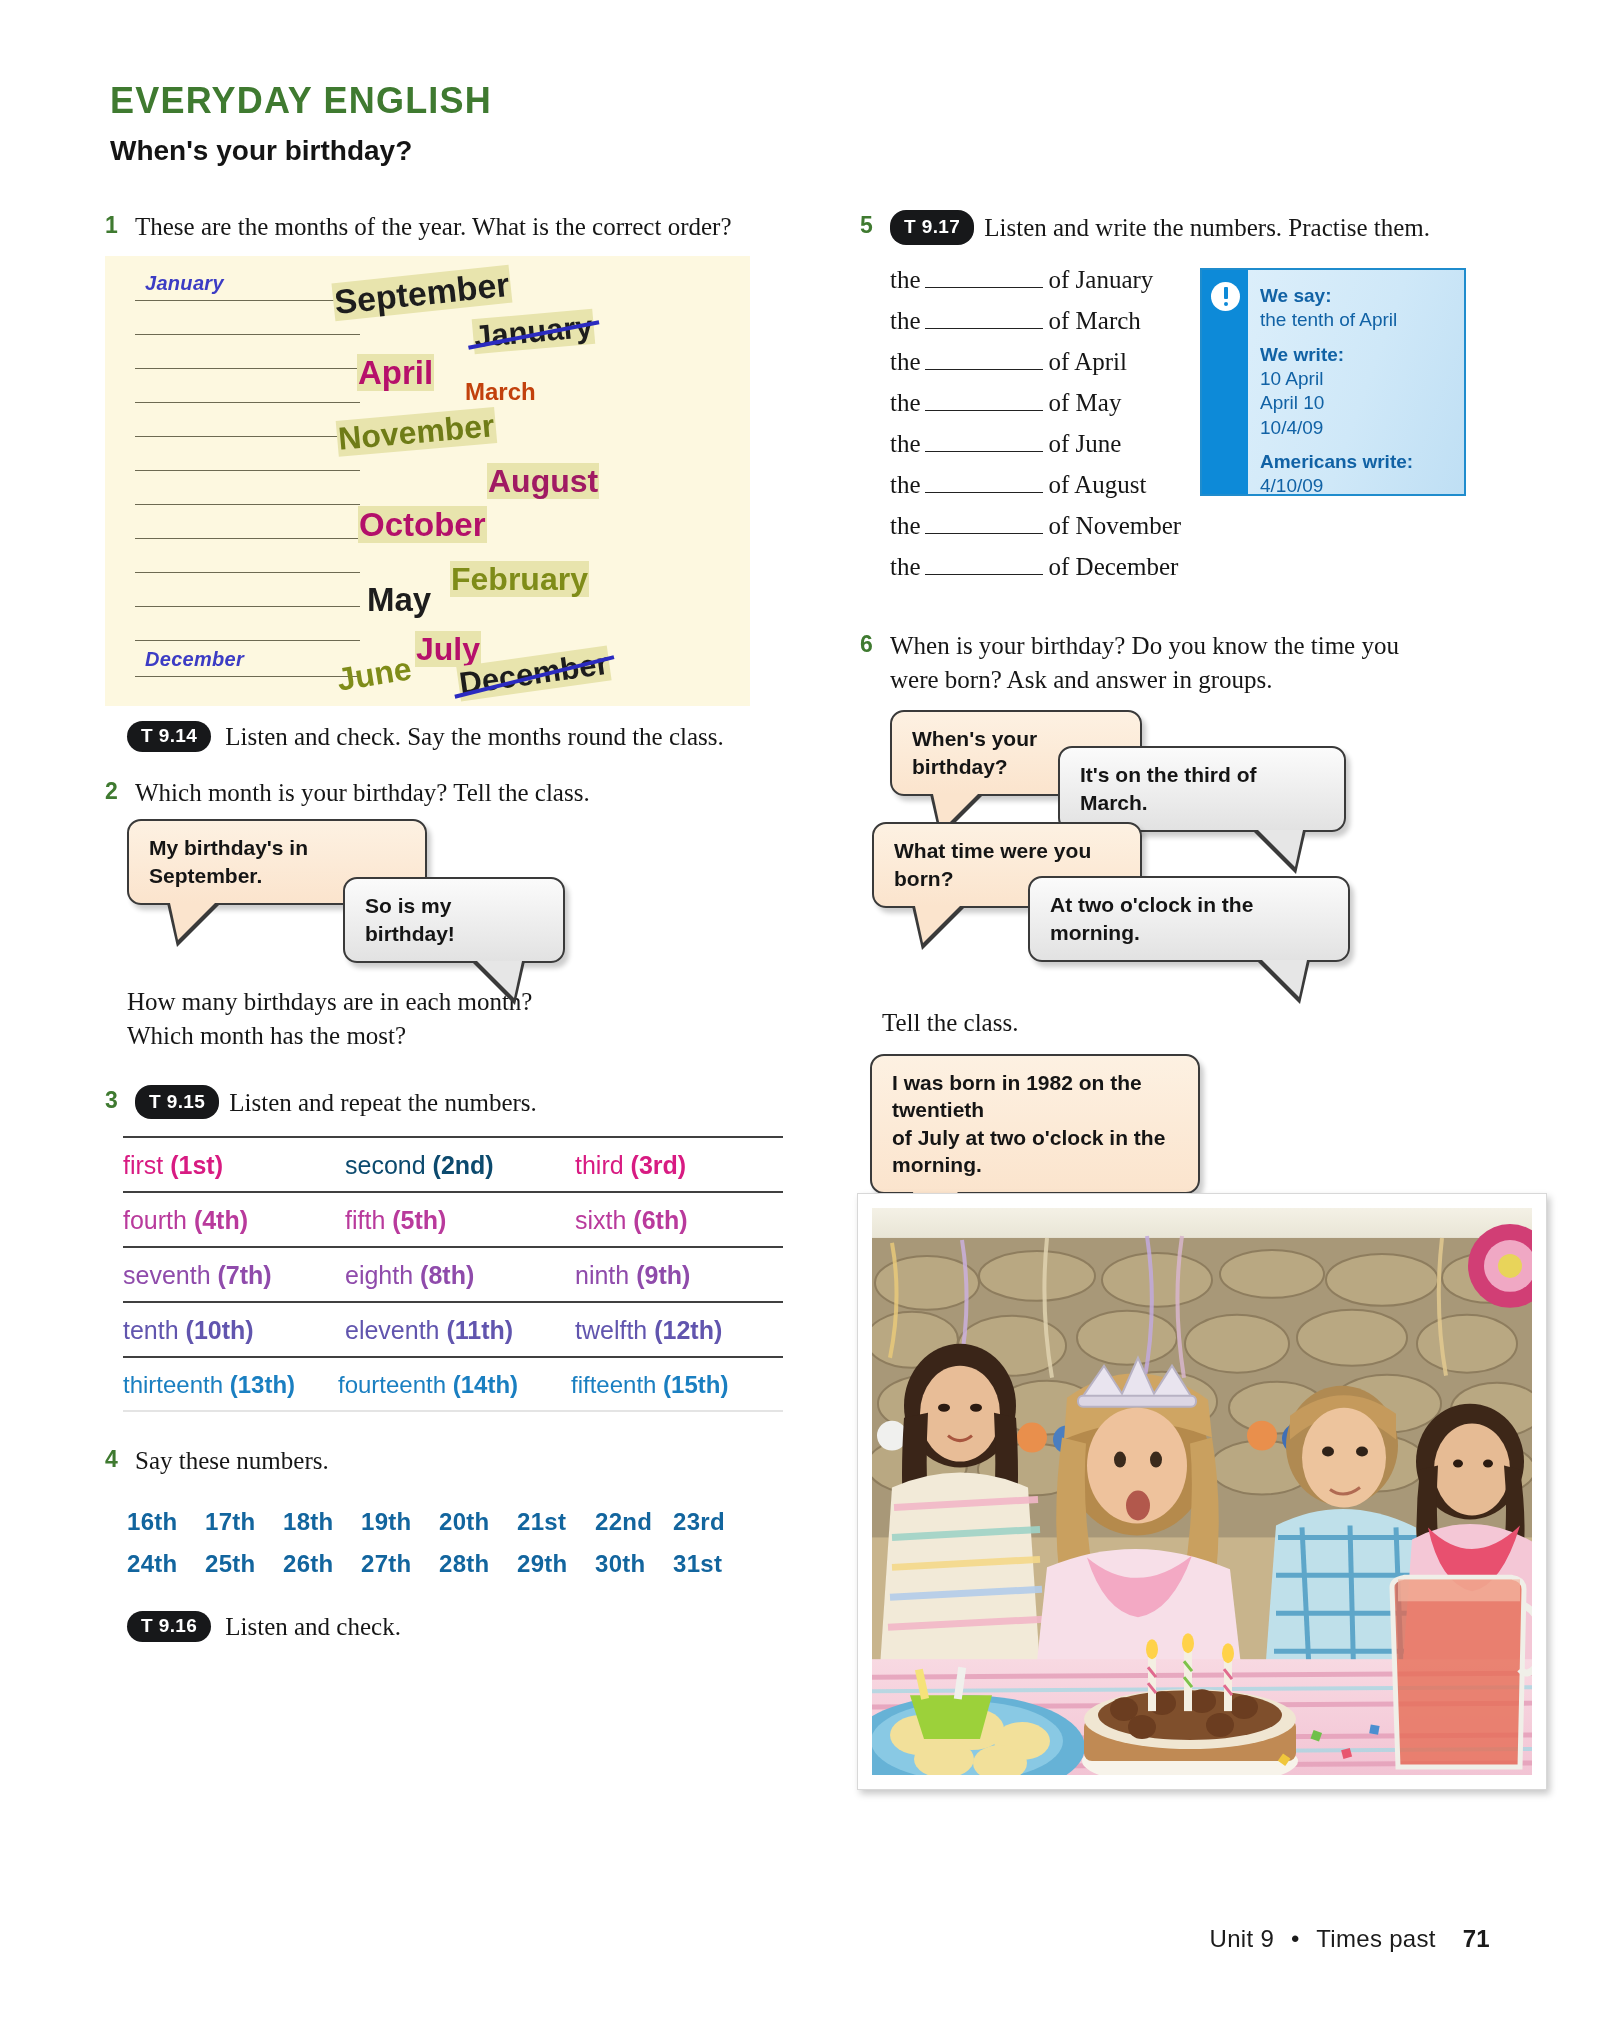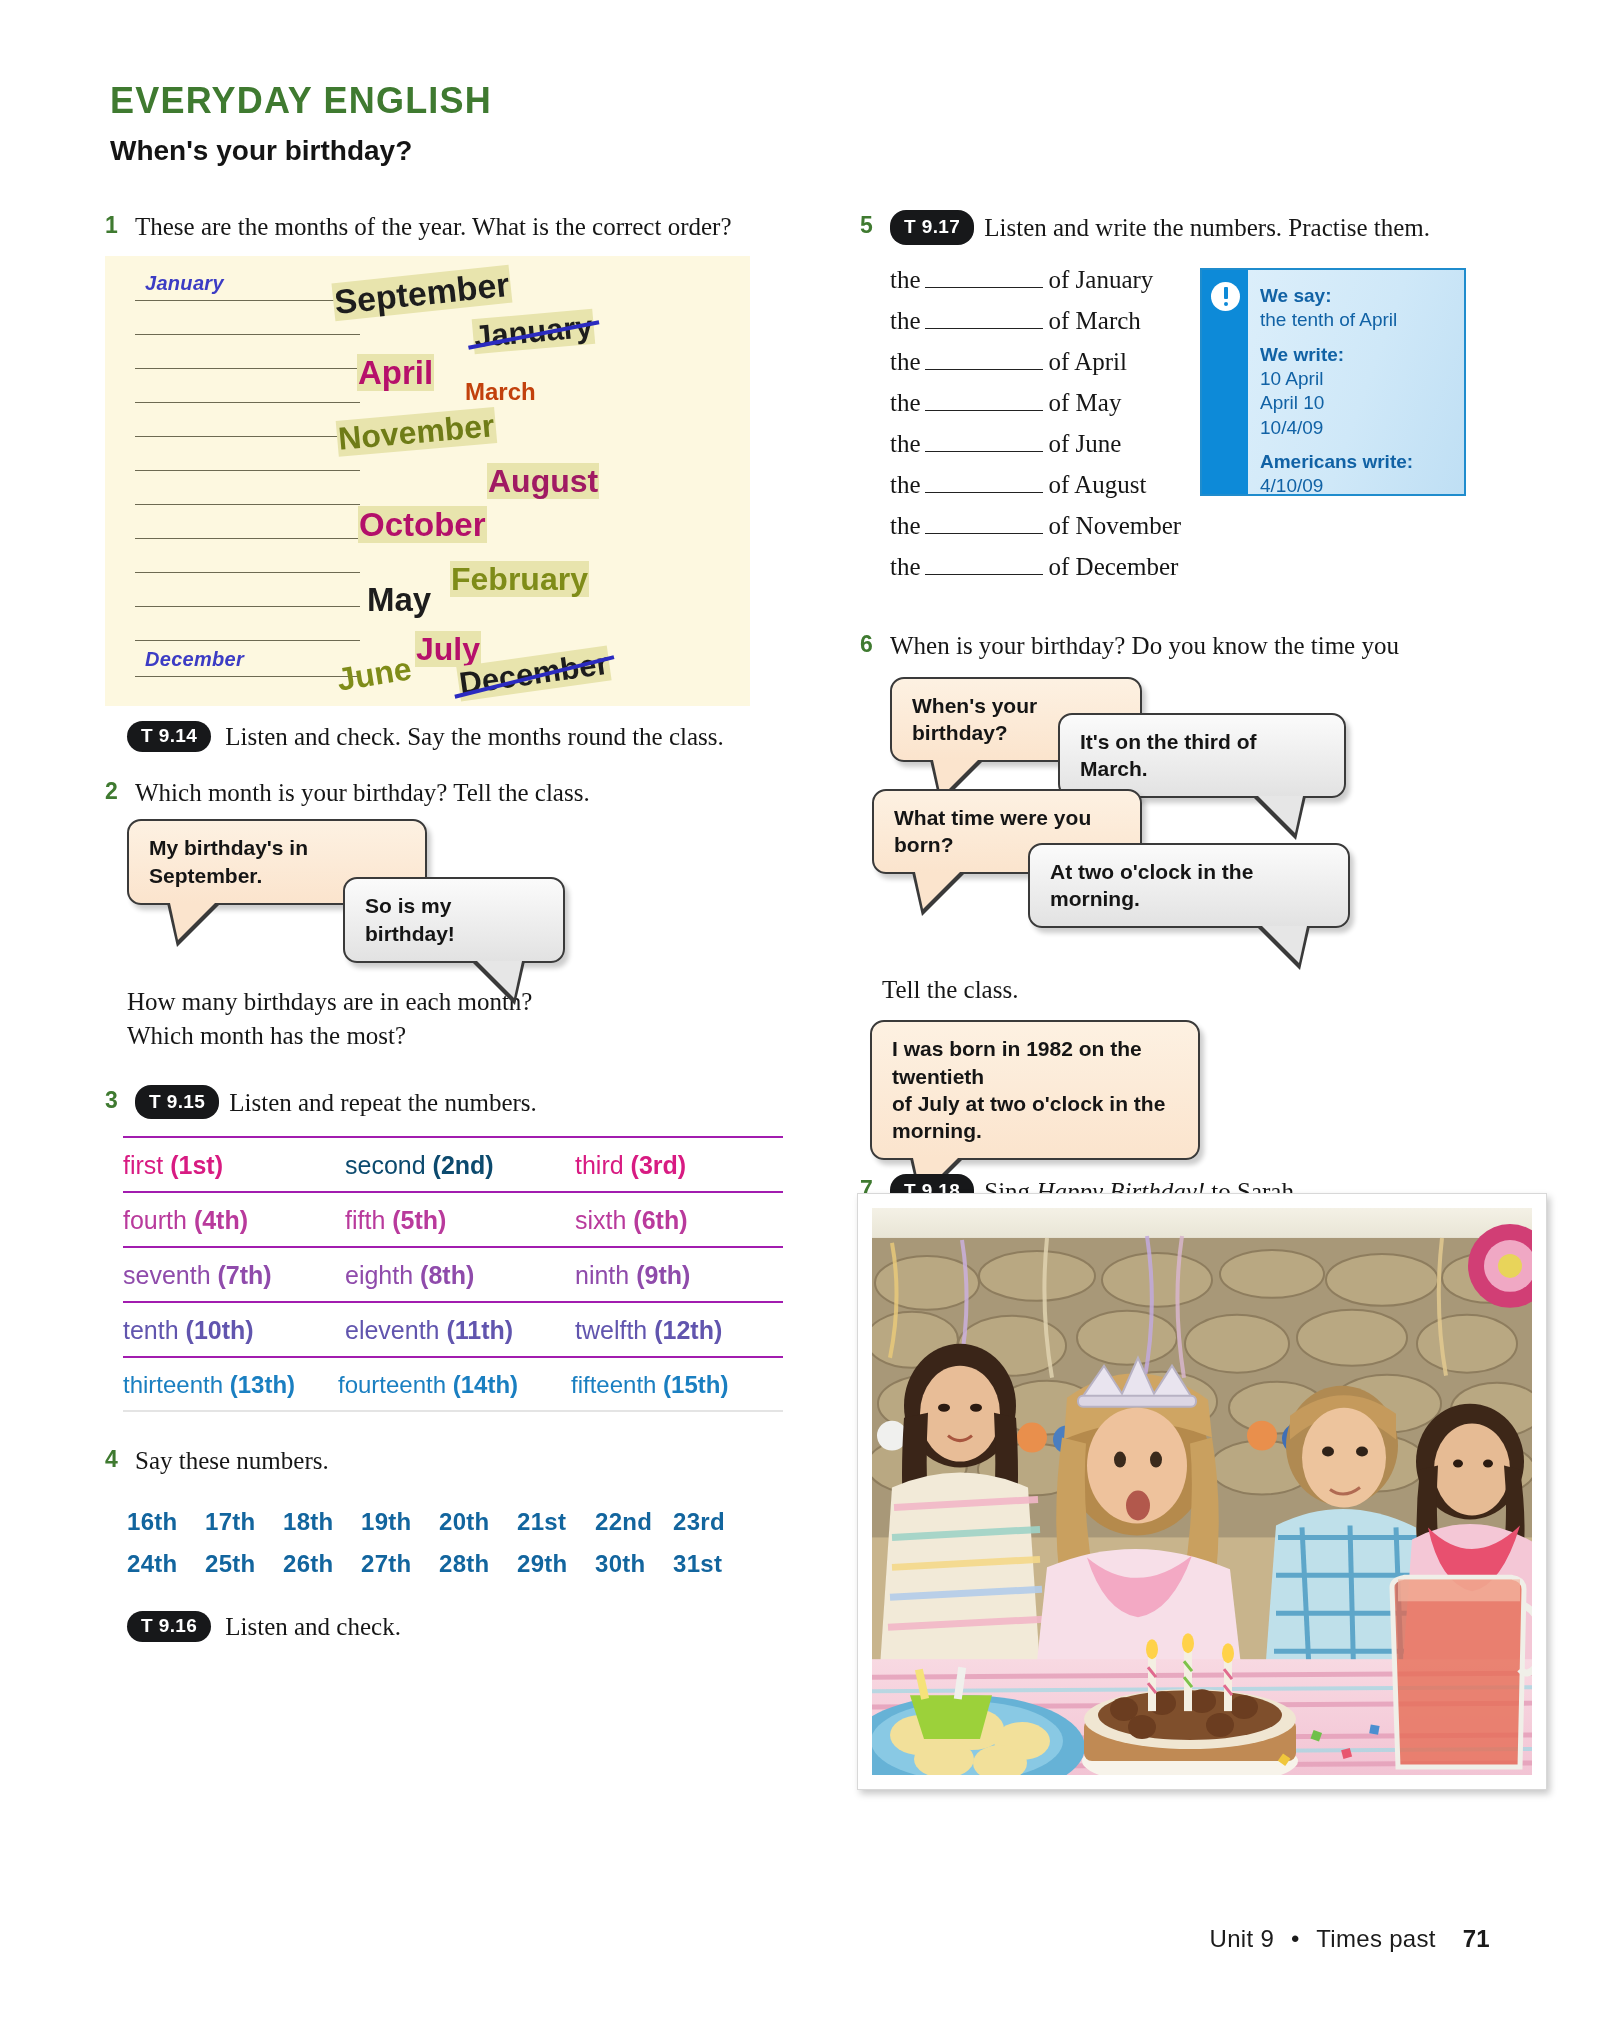--- a/index.html
+++ b/index.html
@@ -116,21 +116,21 @@
     width: 0; height: 0;
     border-right: 8px solid transparent;
     border-left: 37px solid transparent;
     border-top: 37px solid #e6e6e6;
   }
 
   
   .ord-table { position: relative; margin-left: 18px; width: 660px; }
   .ord-row {
     display: flex; align-items: flex-end;
-    border-top: 2px solid #a21caf;
+    border-top: 2px solid #404040;
     padding: 13px 0 11px;
     font-family: "Liberation Sans", sans-serif;
     font-size: 25px; font-weight: 400;
   }
   .ord-row .cell { flex: none; }
   .ord-row .cell b { font-weight: 700; }
   .ord-row.r5 { font-size: 24px; }
 
   
   .numrow {
@@ -376,20 +376,21 @@
       <div class="gap-line"><span>the</span><span class="gap"></span><span>of June</span></div>
       <div class="gap-line"><span>the</span><span class="gap"></span><span>of August</span></div>
       <div class="gap-line"><span>the</span><span class="gap"></span><span>of November</span></div>
       <div class="gap-line"><span>the</span><span class="gap"></span><span>of December</span></div>
     </div>
 
     <div class="ex" style="margin-top:42px">
       <div class="ex-num">6</div>
       <div class="ex-text">
         <div>When is your birthday? Do you know the time you</div>
+        <div>were born? Ask and answer in groups.</div>
       </div>
     </div>
 
     <div style="position:relative; height:212px; margin-top:14px">
       <div class="bubble peach tail-l" style="left:30px; top:0px; width:252px">When's your birthday?</div>
       <div class="bubble grey tail-r tail-lg" style="left:198px; top:36px; width:288px">It's on the third of March.</div>
       <div class="bubble peach tail-l" style="left:12px; top:112px; width:270px">What time were you born?</div>
       <div class="bubble grey tail-r tail-lg" style="left:168px; top:166px; width:322px">At two o'clock in the morning.</div>
     </div>
 

